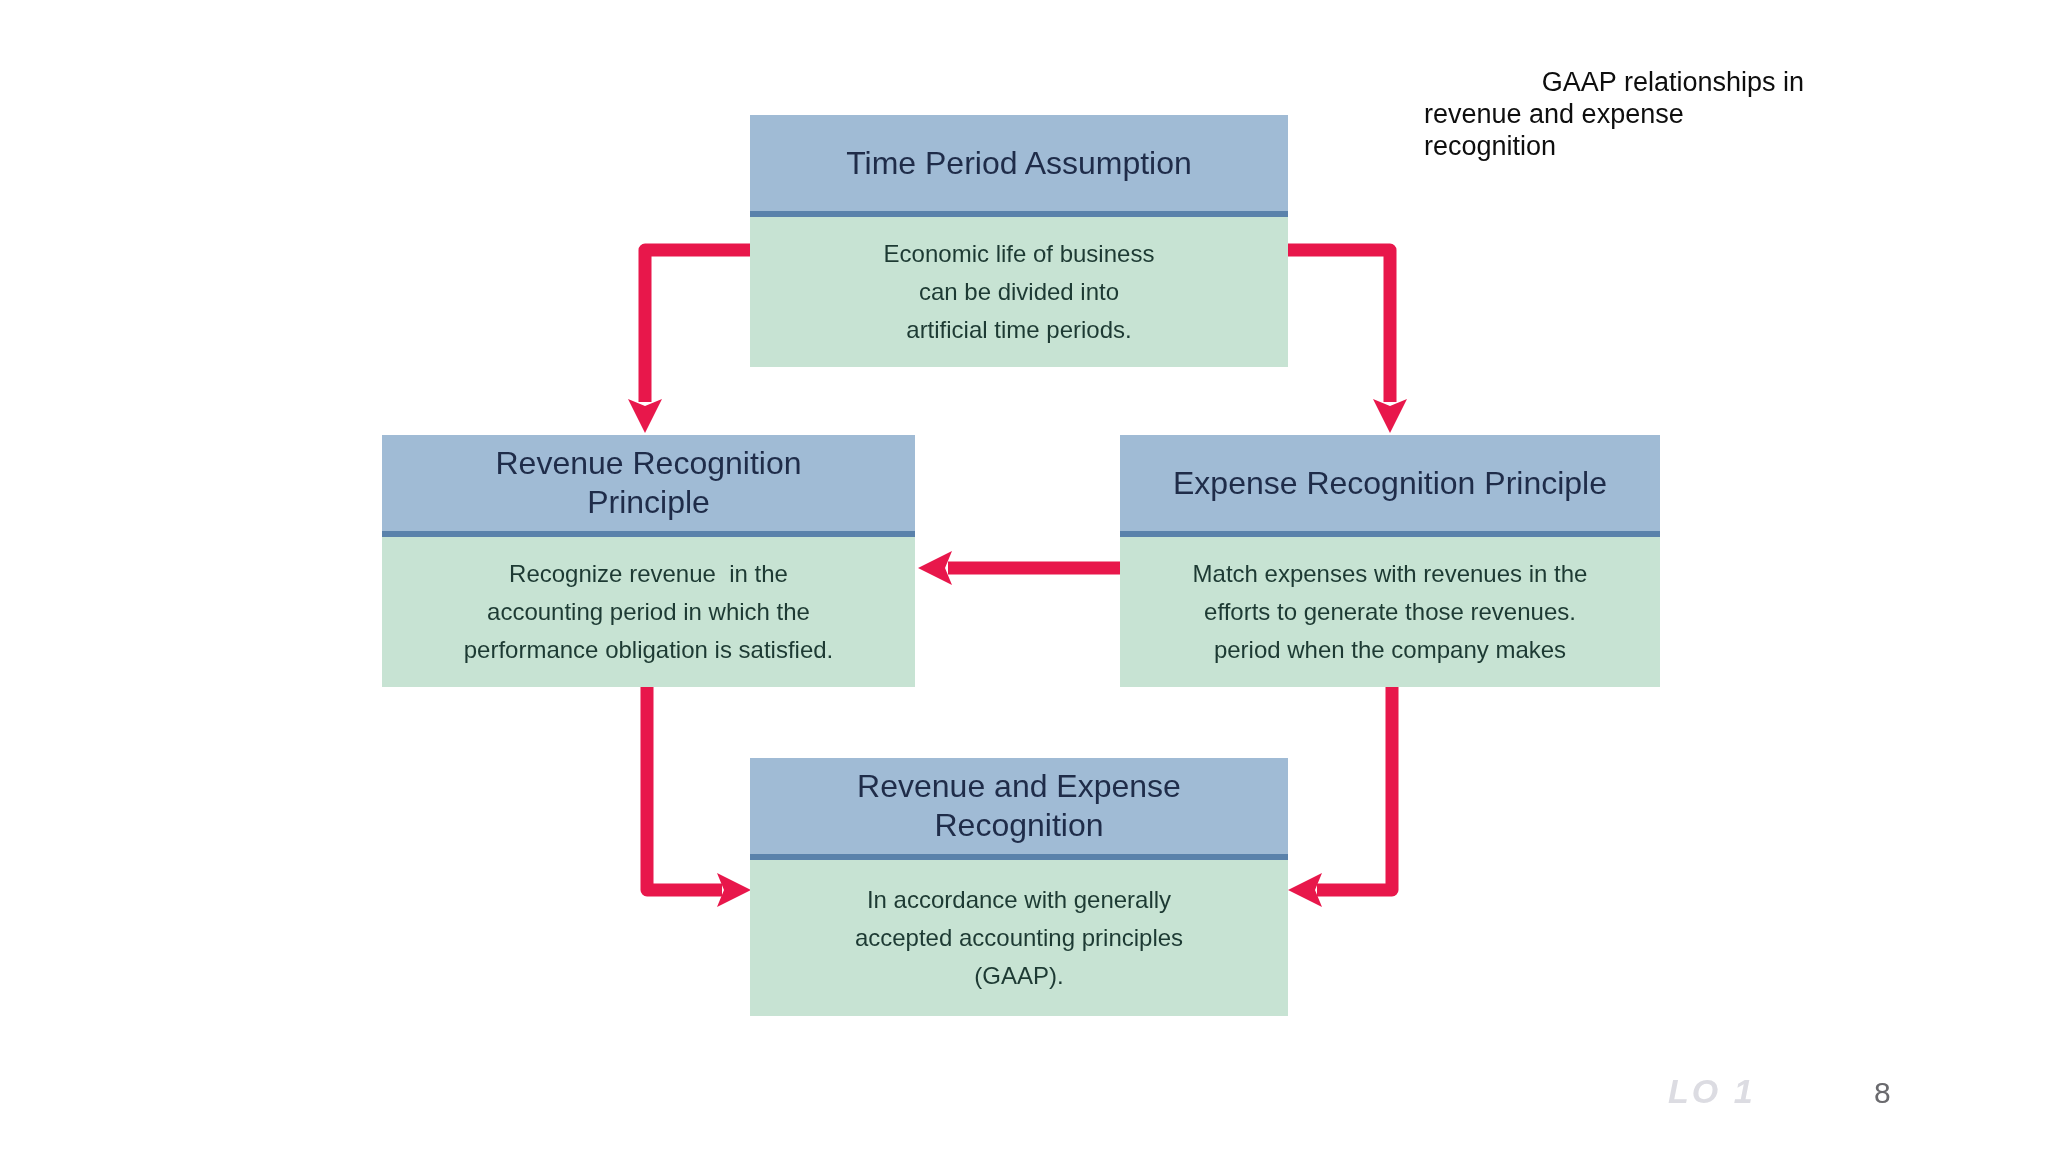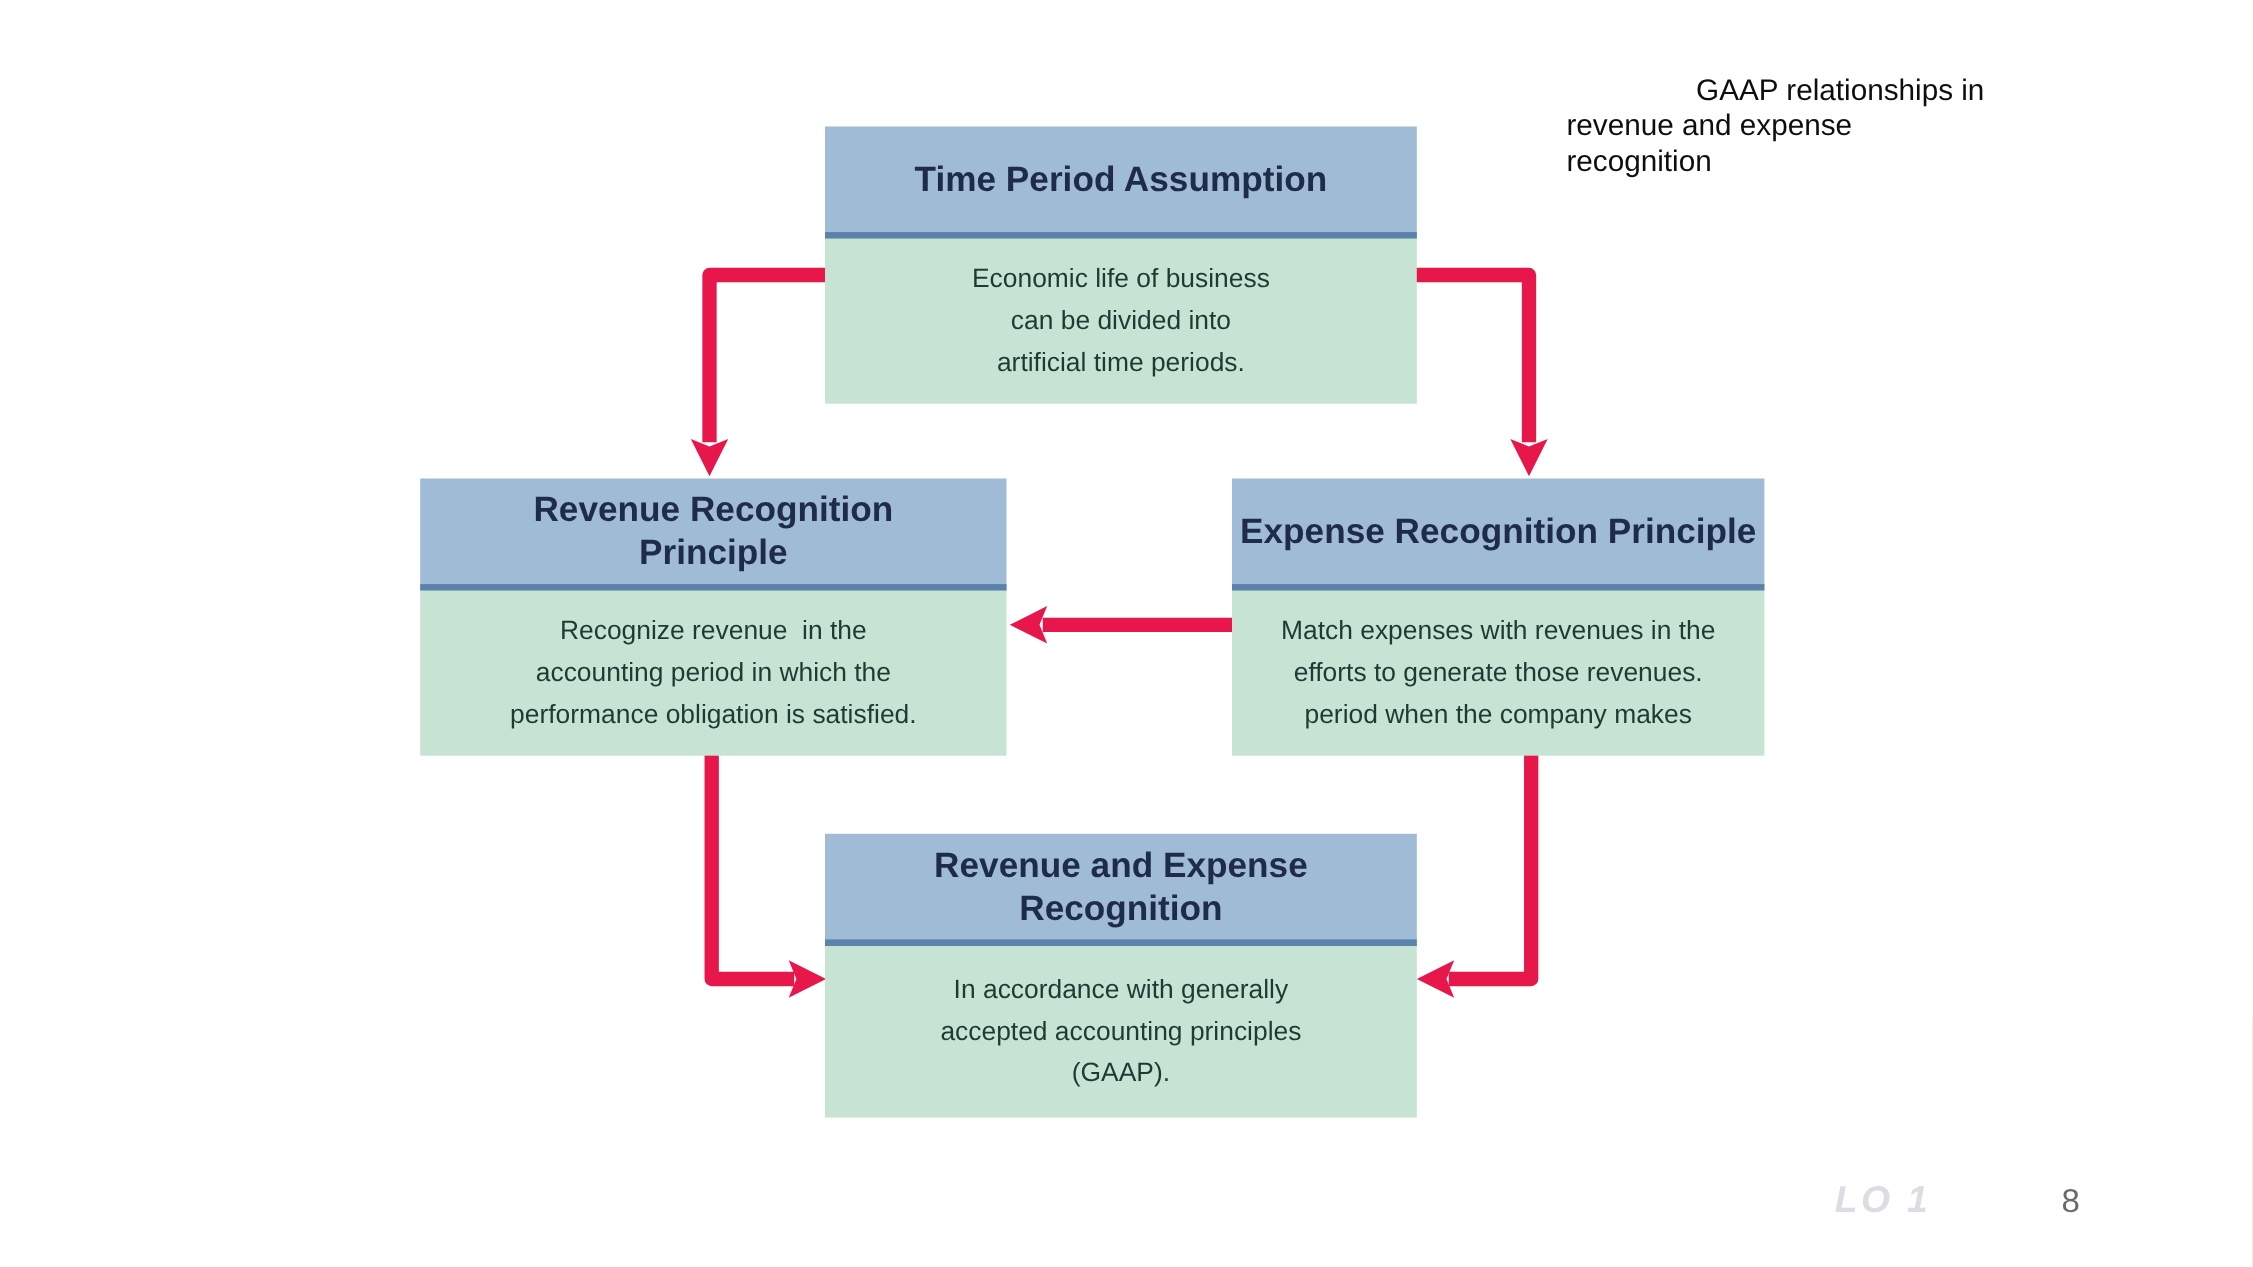--- a/index.html
+++ b/index.html
@@ -17,31 +17,31 @@
   .arrow-layer{position:absolute;left:0;top:0;width:2048px;height:1152px;z-index:1;pointer-events:none;}
   .arrow-layer path{stroke:var(--arrow);stroke-width:13;fill:none;stroke-linejoin:round;stroke-linecap:butt;}
   .arrow-layer polygon{fill:var(--arrow);}
   .box{
     position:absolute;z-index:2;display:flex;flex-direction:column;
   }
   .box-header{
     background:var(--header_bg);color:var(--header_text);
     border-bottom:6px solid var(--divider);
     display:flex;flex-direction:column;align-items:center;justify-content:center;
-    font-weight:bold;font-size:32px;line-height:39px;height:96px;flex:0 0 96px;
+    font-weight:normal;font-size:32px;line-height:39px;height:96px;flex:0 0 96px;
   }
   .box-body{
     background:var(--body_bg);color:var(--body_text);flex:1;
     display:flex;flex-direction:column;align-items:center;justify-content:center;
     font-size:24px;line-height:38px;
   }
   .line{white-space:pre;text-align:center;}
   .box-top{left:750px;top:115px;width:538px;height:252px;}
   .box-left{left:382px;top:435px;width:533px;height:252px;}
-  .box-right{left:1120px;top:435px;width:484px;height:252px;}
+  .box-right{left:1120px;top:435px;width:540px;height:252px;}
   .box-bottom{left:750px;top:758px;width:538px;height:258px;}
   .caption{
     position:absolute;left:1424px;top:66px;width:380px;z-index:2;
     color:var(--caption_text);font-size:27px;line-height:32px;
   }
   .caption-title{font-weight:bold;}
   .lo-marker{
     position:absolute;left:1668px;top:1072px;z-index:2;
     color:var(--lo_marker);font-size:34px;font-style:italic;font-weight:bold;letter-spacing:3px;
   }

